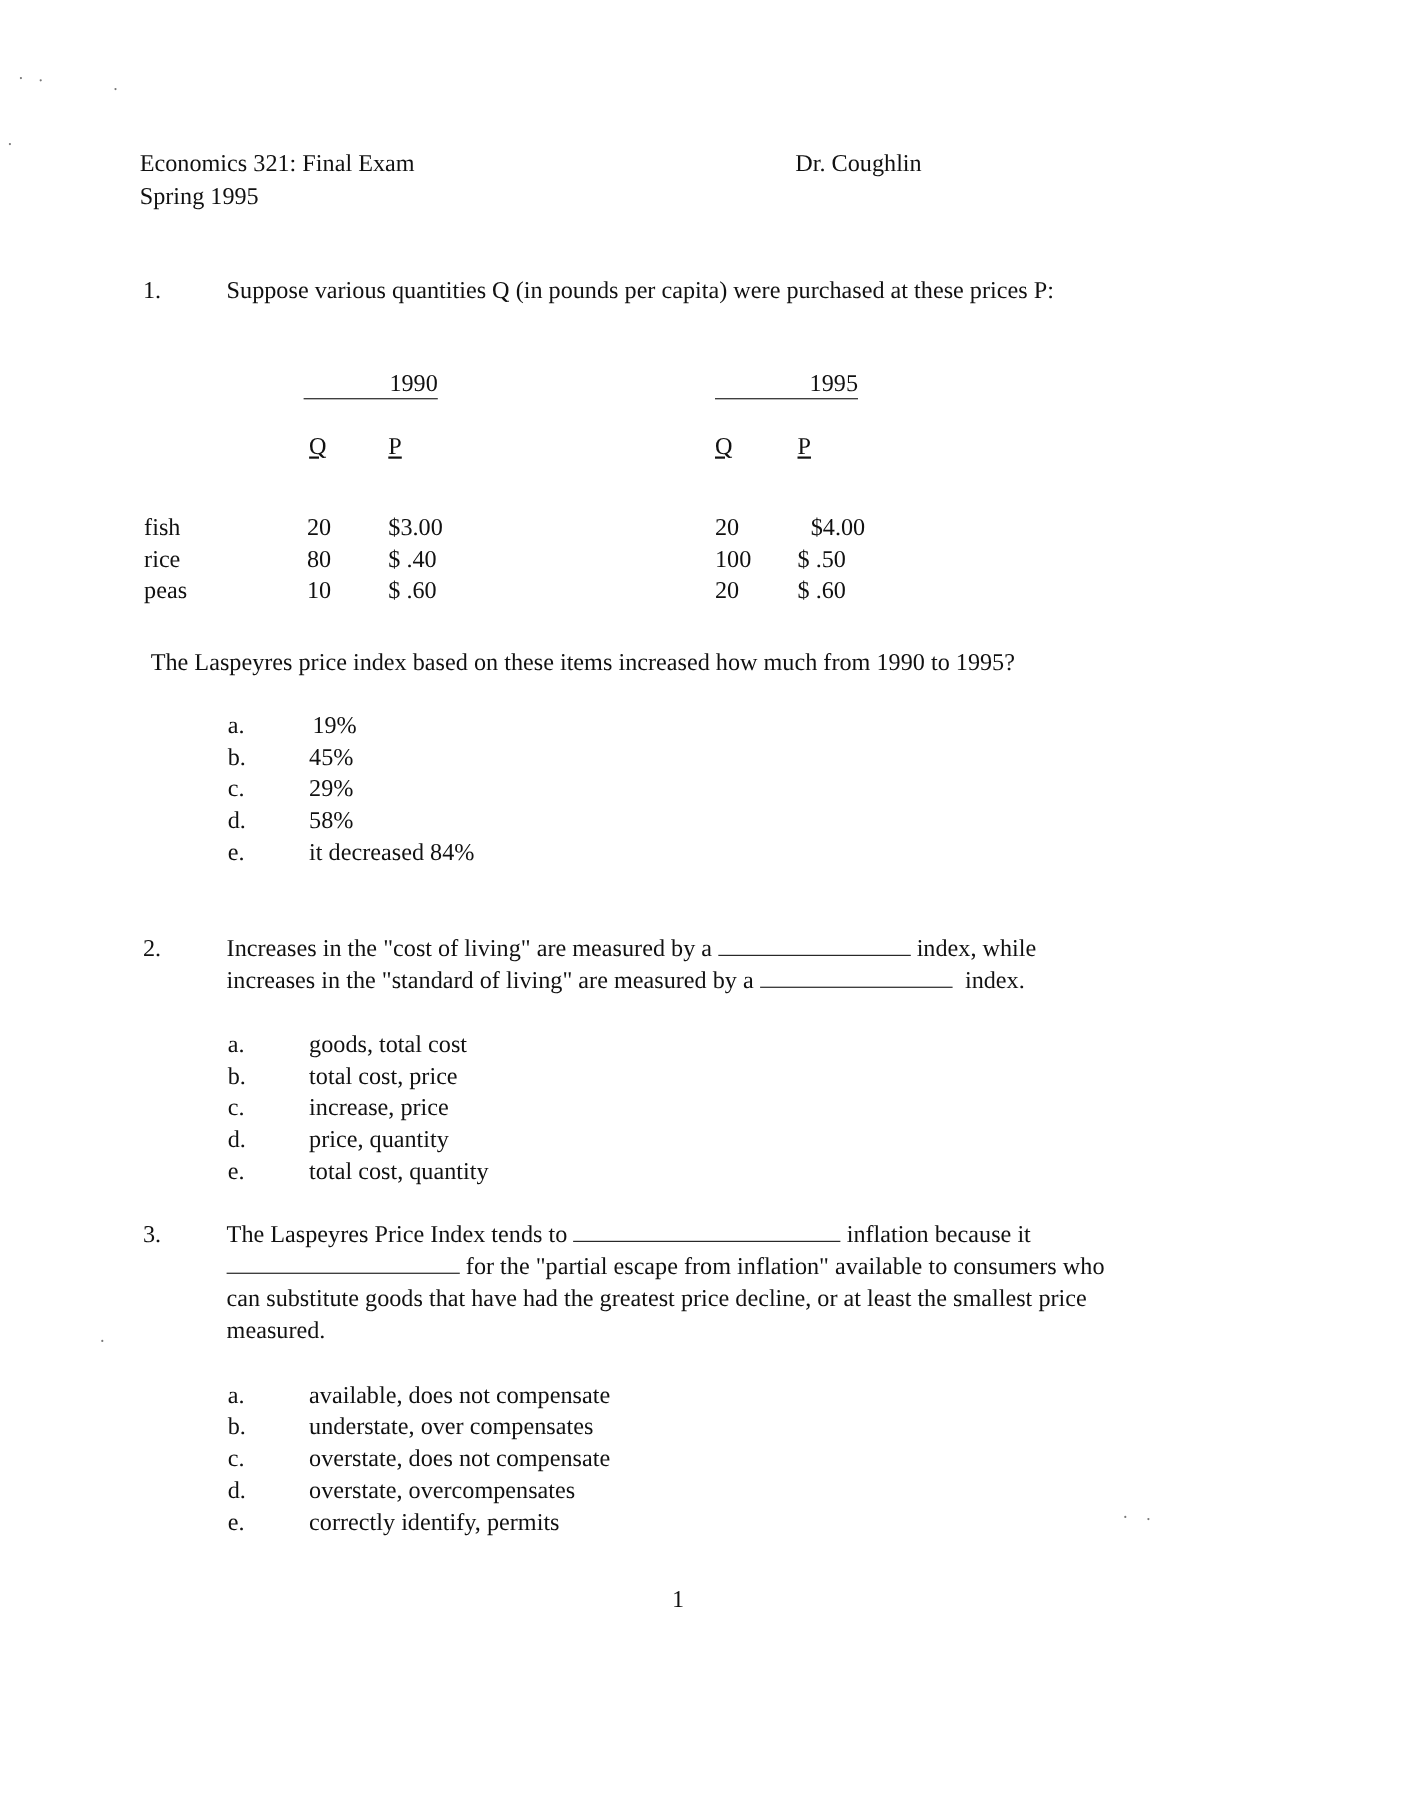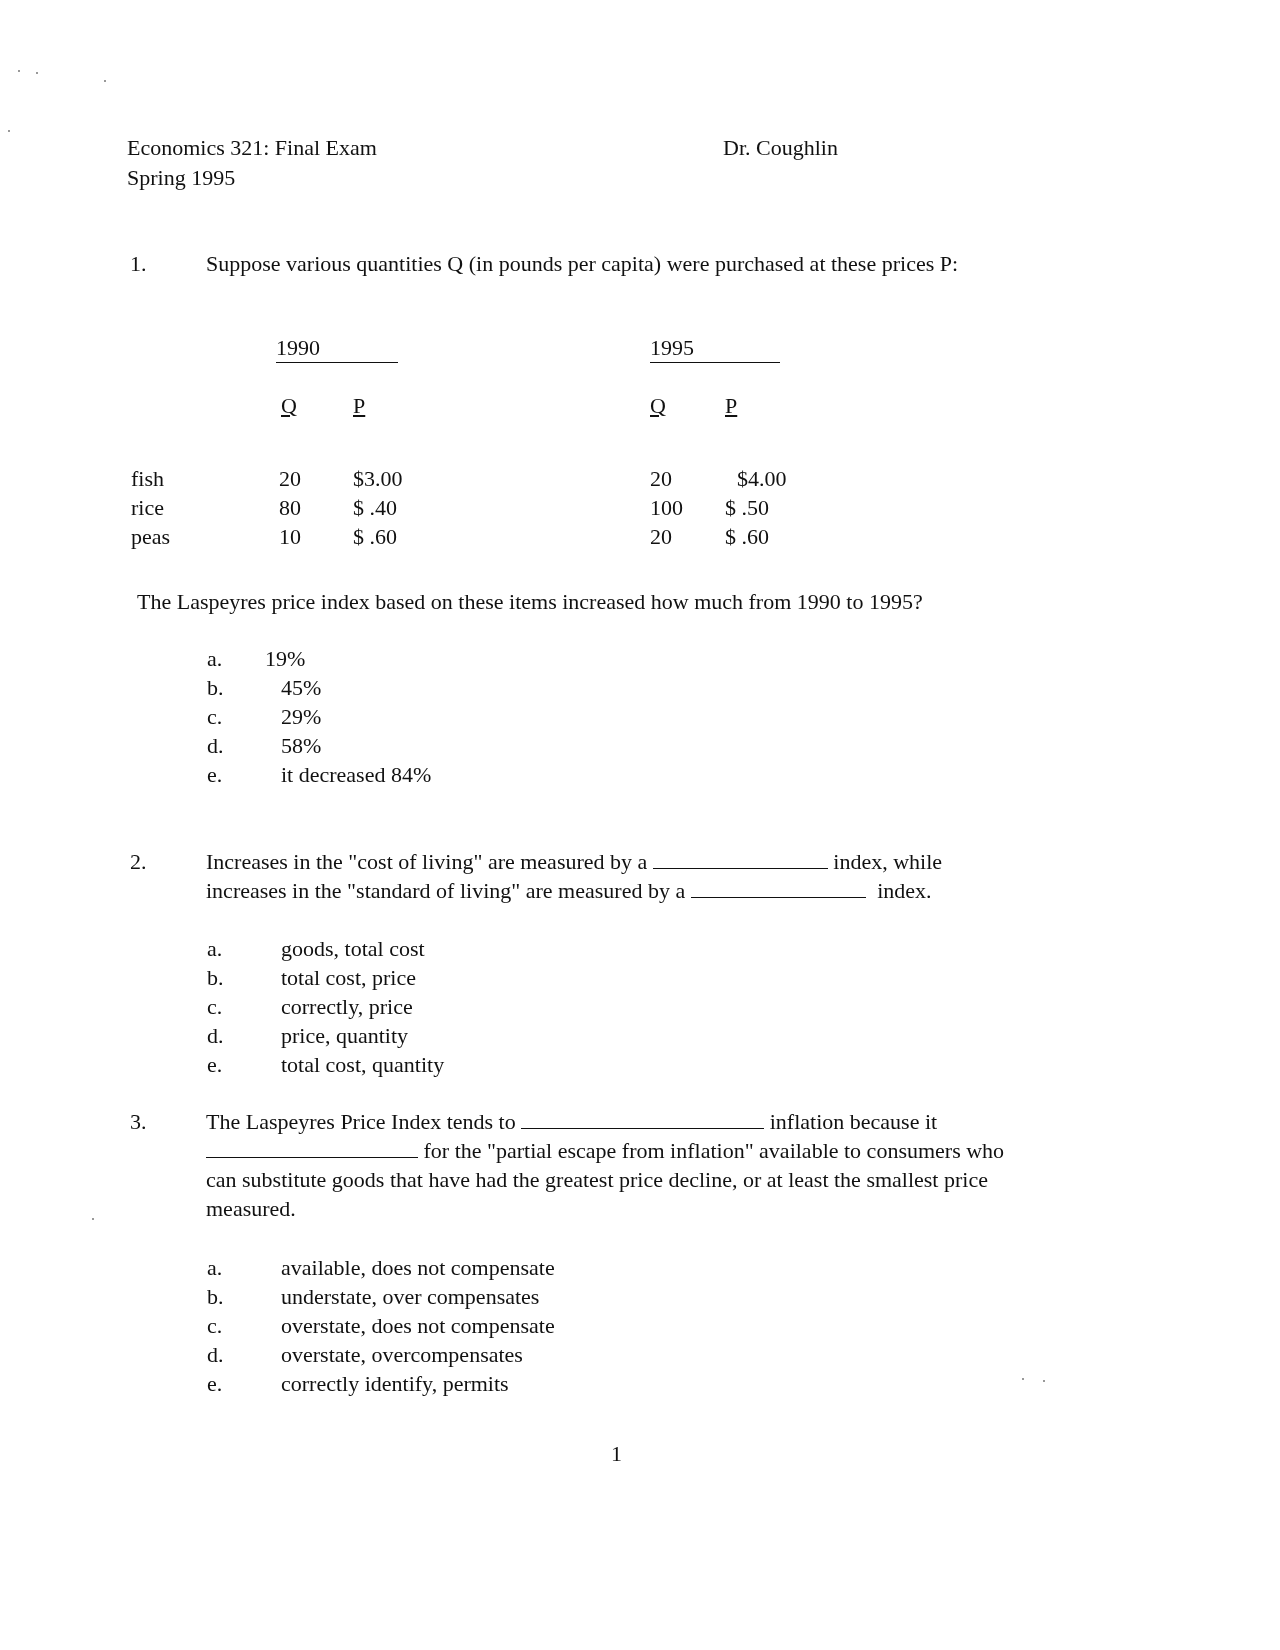--- a/index.html
+++ b/index.html
@@ -1,20 +1,20 @@
 <!DOCTYPE html>
 <html><head>
 <meta charset="utf-8">
 <style>
   html, body { margin:0; padding:0; background:#ffffff; }
   body { width:1280px; height:1650px; position:relative; overflow:hidden;
          font-family:"Liberation Serif", "DejaVu Serif", serif; color:#111; font-size:22px; }
   .abs { position:absolute; white-space:nowrap; line-height:28px; }
   .u { text-decoration:underline; }
-  .yearhdr { border-bottom:1.5px solid #111; text-align:left; }
+  .yearhdr { border-bottom:1.5px solid #111; text-align:right; }
   .blank { display:inline-block; border-bottom:1.6px solid #111; height:18px; vertical-align:baseline; }
   .speck { position:absolute; width:2px; height:2px; background:#777; border-radius:1px; }
 </style>
 </head>
 <body>
 
 <div class="speck" style="left:18px;top:70px"></div>
 <div class="speck" style="left:36px;top:72px"></div>
 <div class="speck" style="left:104px;top:80px"></div>
 <div class="speck" style="left:8px;top:130px"></div>
@@ -54,21 +54,21 @@
   <div class="abs" style="left:279px;top:523px">10</div>
   <div class="abs" style="left:353px;top:523px">$ .60</div>
   <div class="abs" style="left:650px;top:523px">20</div>
   <div class="abs" style="left:725px;top:523px">$ .60</div>
 </div>
 
 <div class="abs" style="left:137px;top:588px">The Laspeyres price index based on these items increased how much from 1990 to 1995?</div>
 
 <div>
   <div class="abs" style="left:207px;top:645px">a.</div>
-  <div class="abs" style="left:265px;top:645px">19%</div>
+  <div class="abs" style="left:284px;top:645px">19%</div>
   <div class="abs" style="left:207px;top:674px">b.</div>
   <div class="abs" style="left:281px;top:674px">45%</div>
   <div class="abs" style="left:207px;top:703px">c.</div>
   <div class="abs" style="left:281px;top:703px">29%</div>
   <div class="abs" style="left:207px;top:732px">d.</div>
   <div class="abs" style="left:281px;top:732px">58%</div>
   <div class="abs" style="left:207px;top:761px">e.</div>
   <div class="abs" style="left:281px;top:761px">it decreased  84%</div>
 </div>
 
@@ -83,21 +83,21 @@
   <span class="blank" style="width:175px"></span>
   <span style="padding-left:6px">index.</span>
 </div>
 
 <div>
   <div class="abs" style="left:207px;top:935px">a.</div>
   <div class="abs" style="left:281px;top:935px">goods, total cost</div>
   <div class="abs" style="left:207px;top:964px">b.</div>
   <div class="abs" style="left:281px;top:964px">total cost, price</div>
   <div class="abs" style="left:207px;top:993px">c.</div>
-  <div class="abs" style="left:281px;top:993px">correctly, price</div>
+  <div class="abs" style="left:281px;top:993px">increase, price</div>
   <div class="abs" style="left:207px;top:1022px">d.</div>
   <div class="abs" style="left:281px;top:1022px">price, quantity</div>
   <div class="abs" style="left:207px;top:1051px">e.</div>
   <div class="abs" style="left:281px;top:1051px">total cost, quantity</div>
 </div>
 
 <div class="abs" style="left:130px;top:1108px">3.</div>
 <div class="abs" style="left:206px;top:1108px">
   <span>The Laspeyres Price Index tends to</span>
   <span class="blank" style="width:243px"></span>

